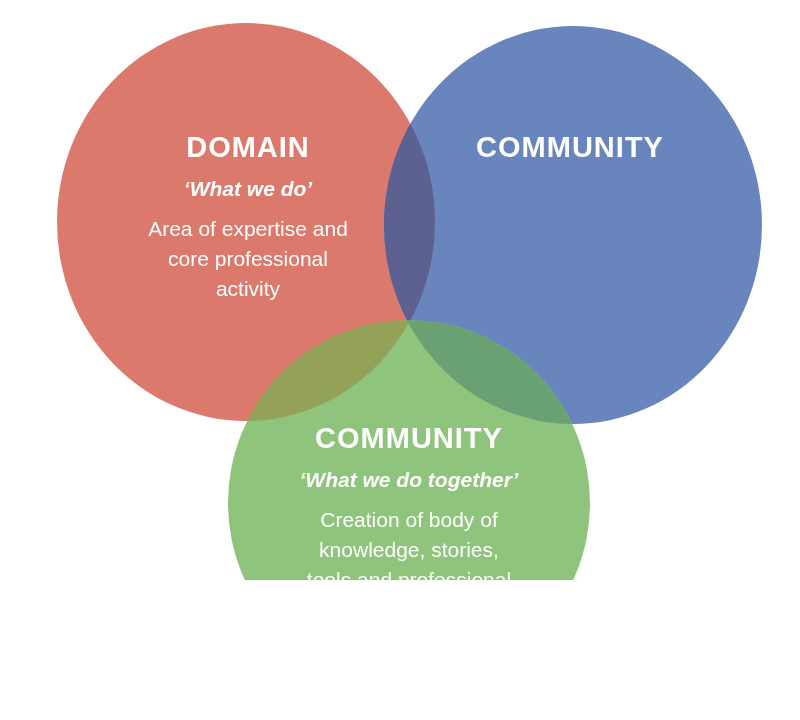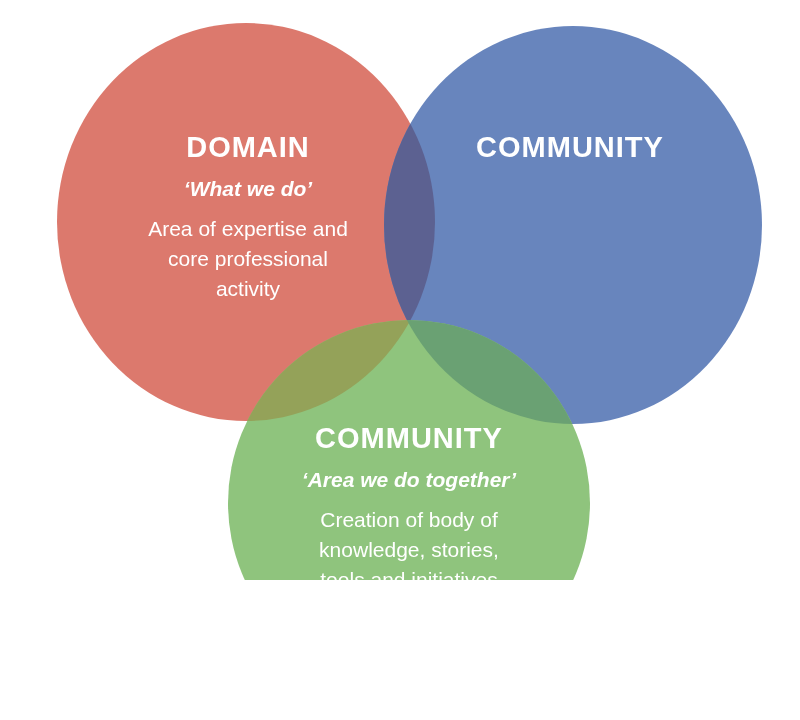--- a/index.html
+++ b/index.html
@@ -97,20 +97,20 @@
 core professional
 activity</p>
   </div>
 
   <div class="text-block block-community">
     <h2 class="label">COMMUNITY</h2>
   </div>
 
   <div class="text-block block-practice">
     <h2 class="label">COMMUNITY</h2>
-    <p class="tagline">‘Area we do together’</p>
+    <p class="tagline">‘What we do together’</p>
     <p class="desc">Creation of body of
 knowledge, stories,
-tools and initiatives</p>
+tools and professional</p>
   </div>
 
   <div class="stray-mark" style="background: rgb(239, 83, 73);"></div>
 </div>
 
 </body></html>

